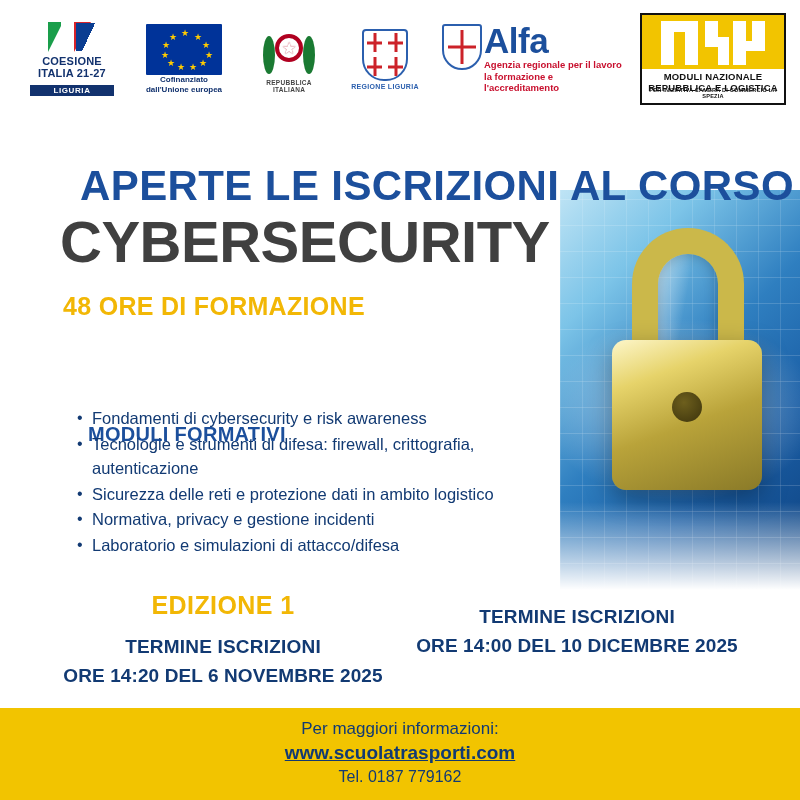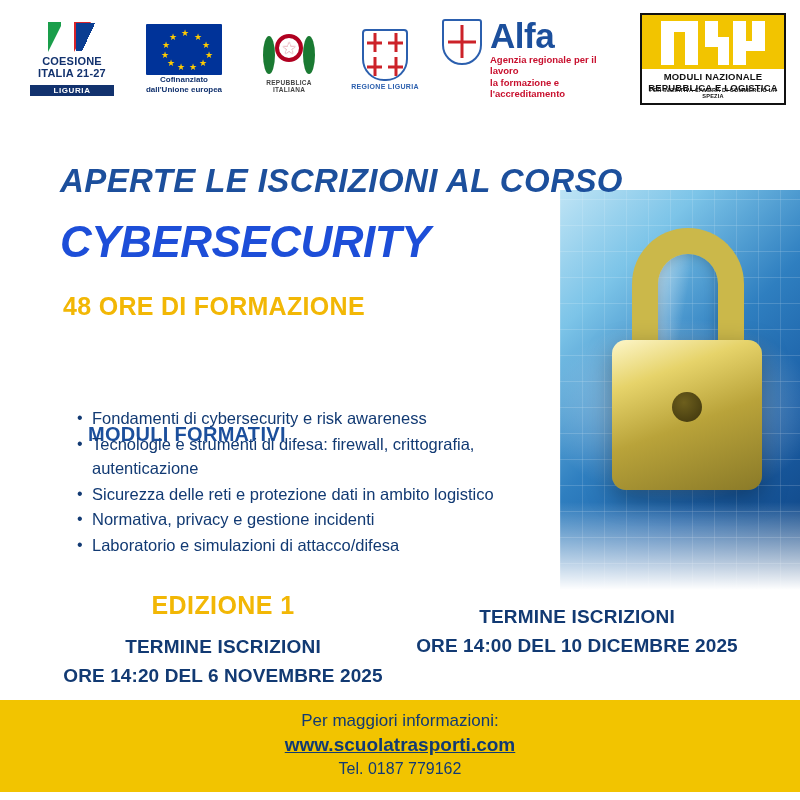--- a/index.html
+++ b/index.html
@@ -127,21 +127,21 @@
     background: #cc2229; transform: translateX(-50%);
   }
   .logo-liguria .shield .cross::after {
     content: ""; position: absolute; top: 50%; left: 12%; height: 3px; width: 76%;
     background: #cc2229; transform: translateY(-50%);
   }
   .logo-liguria .cap { font-size: 7px; color: #2b5fae; font-weight: bold; letter-spacing: .3px; margin-top: 2px; }
 
   
   .logo-alfa { width: 180px; }
-  .logo-alfa .row { display: flex; align-items: flex-start; gap: 6px; }
+  .logo-alfa .row { display: flex; align-items: flex-start; }
   .logo-alfa .mark {
     width: 42px; height: 50px; position: relative; flex: 0 0 auto;
   }
   .logo-alfa .mark .sh {
     position: absolute; left: 0; top: 0; width: 40px; height: 46px;
     background: #ffffff; border: 2px solid #2b5fae; box-sizing: border-box;
     border-radius: 3px 3px 20px 20px; overflow: hidden;
   }
   .logo-alfa .mark .sh .cross::before {
     content: ""; position: absolute; left: 50%; top: 10%; width: 3px; height: 80%;
@@ -222,28 +222,27 @@
     border-bottom: none;
     border-radius: 58px 58px 0 0;
     box-sizing: border-box;
     background: transparent;
     box-shadow: inset 0 0 14px rgba(0,0,0,.25);
     background-image: linear-gradient(100deg, rgba(255,255,255,.55), rgba(255,255,255,0) 45%);
   }
 
   
   .headline {
-    position: absolute; left: 60px; top: 162px;
-    font-size: 33px; font-weight: bold; color: #1c4f9c; letter-spacing: .4px; font-style: italic;
+    position: absolute; left: 80px; top: 162px;
+    font-size: 42px; font-weight: bold; color: #1c4f9c; letter-spacing: .4px;
   }
   .title-main {
     position: absolute; left: 60px; top: 212px;
-    font-size: 44px; font-weight: bold; color: #1d4ed8; letter-spacing: -0.5px;
+    font-size: 58px; font-weight: bold; color: #404040; letter-spacing: -0.5px;
     line-height: 60px;
-    font-style: italic;
   }
   .subtitle {
     position: absolute; left: 63px; top: 292px;
     font-size: 25px; font-weight: bold; color: #f2b705; letter-spacing: .3px;
   }
 
   
   .modules-title {
     position: absolute; left: 88px; top: 375px;
     font-size: 20px; font-weight: bold; color: #1c4f9c; letter-spacing: .3px; margin-top: 48px;
@@ -279,21 +278,21 @@
     margin-top: 16px;
     font-size: 19px; font-weight: bold; color: #123a73; letter-spacing: .2px;
   }
   .edition .ed-date {
     margin-top: 7px;
     font-size: 19px; font-weight: bold; color: #123a73; letter-spacing: .1px;
   }
 
   
   .footer {
-    position: absolute; left: 0; bottom: 8px; width: 800px; height: 92px;
+    position: absolute; left: 0; bottom: 0; width: 800px; height: 92px;
     background: #f2c400;
     text-align: center;
   }
   .footer .f1 {
     margin-top: 11px; font-size: 17px; color: #123a73;
   }
   .footer .f2 {
     margin-top: 3px; font-size: 19px; color: #123a73; font-weight: bold; text-decoration: underline;
     display: inline-block;
   }

